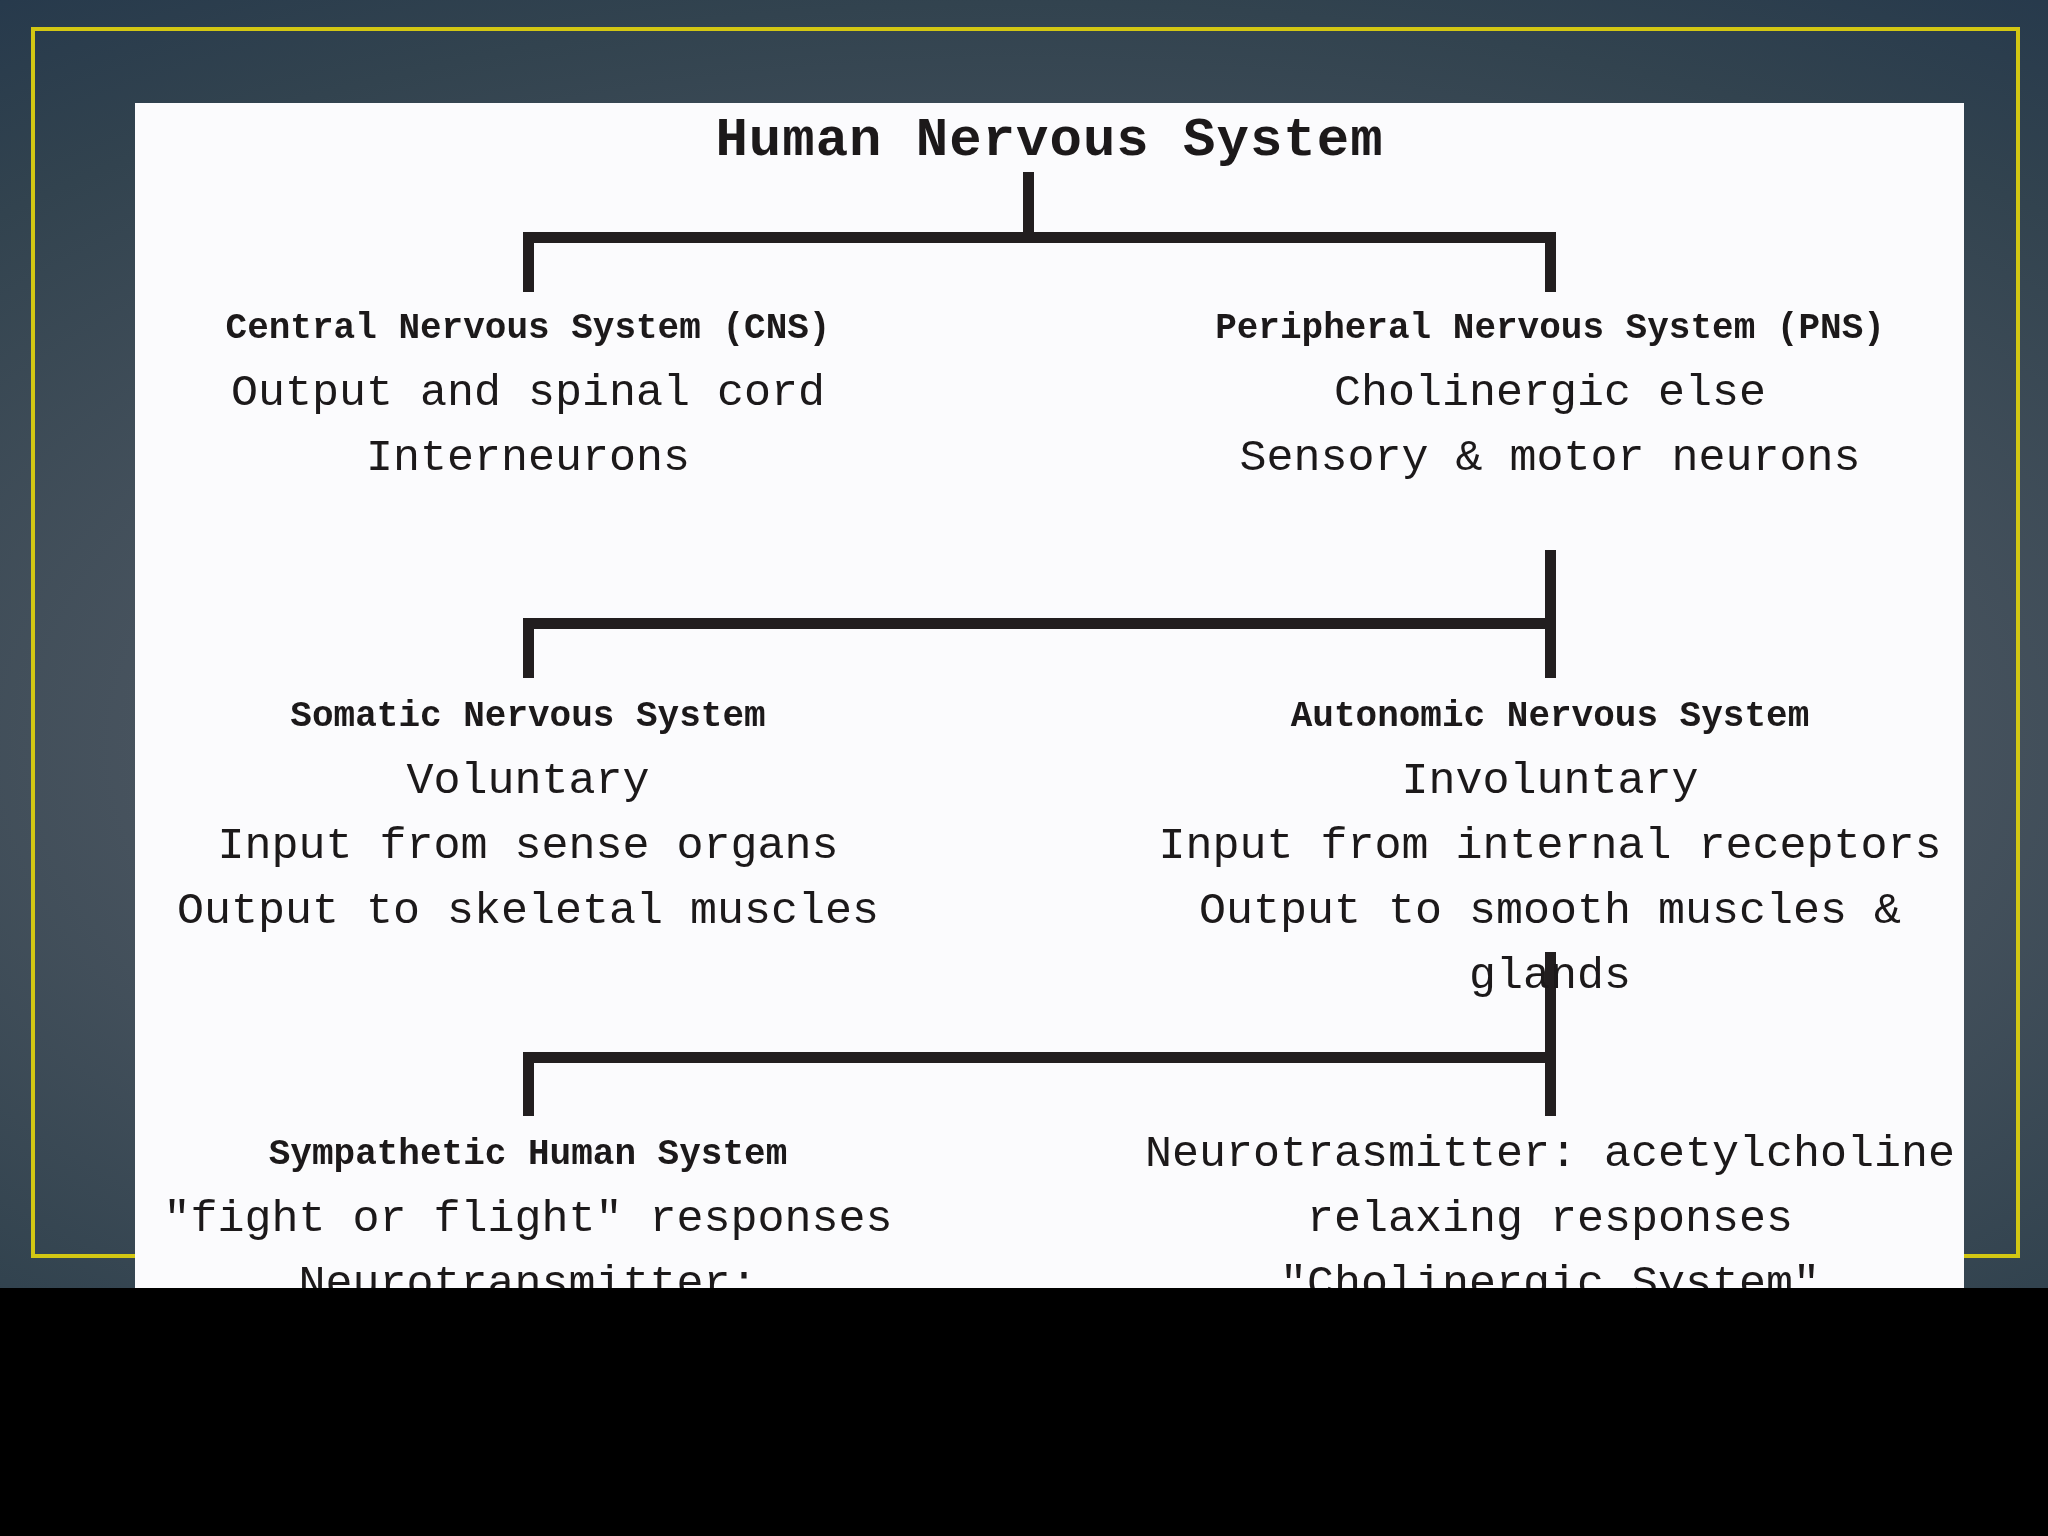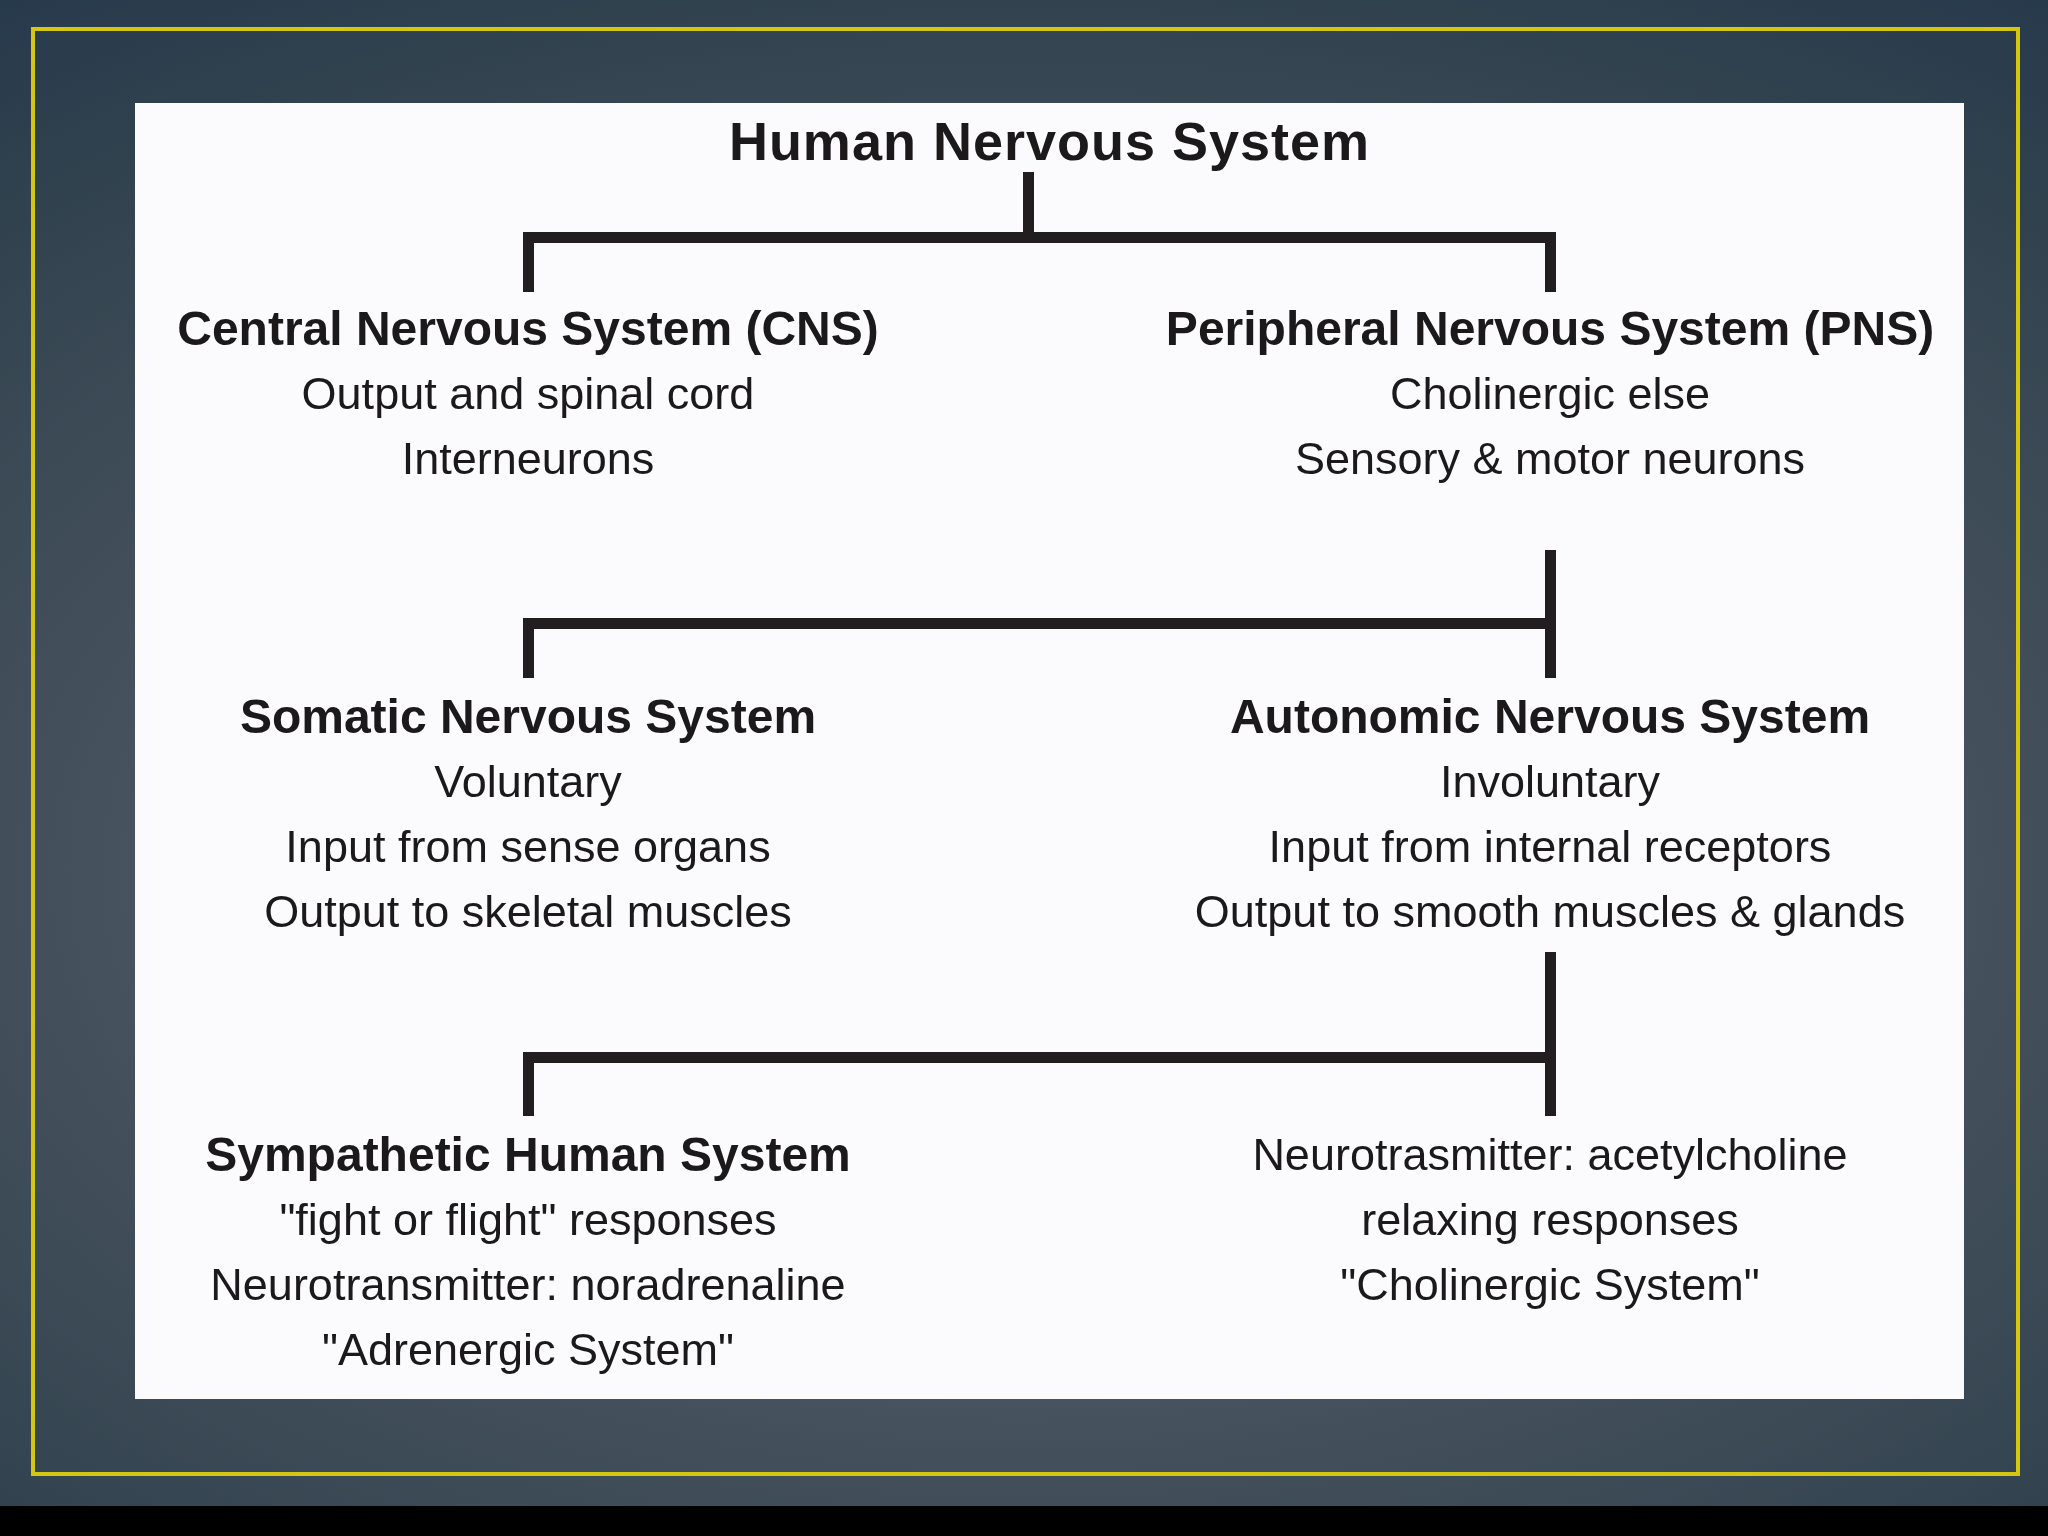--- a/index.html
+++ b/index.html
@@ -1,23 +1,23 @@
 <!DOCTYPE html>
 <html><head>
 <meta charset="utf-8">
 <style>
   html, body { margin: 0; padding: 0; background: #000; }
   .page {
     position: relative;
     width: 2048px;
-    height: 1506px;
+    height: 1288px;
     overflow: hidden;
     background: radial-gradient(ellipse 130% 105% at 50% 58%,
                 #5d6771 0%, #4a5560 30%, #32434f 55%, #20344a 75%, #122539 100%);
-    font-family: Liberation Sans, sans-serif;
+    font-family: Liberation Mono, monospace;
   }
   .frame {
     position: absolute;
     left: 31px; top: 27px; right: 28px; bottom: 30px;
     border: 4px solid #d3c713;
   }
   .panel {
     position: absolute;
     left: 135px; top: 103px;
     width: 1829px; height: 1296px;
@@ -46,21 +46,21 @@
   }
   .node {
     position: absolute;
     text-align: center;
     color: #1c191a;
     line-height: 65px;
     font-size: 45px;
   }
   .node .heading {
     font-weight: bold;
-    font-size: 48px;
+    font-size: 36px;
   }
   .col-left  { left: 150px;  width: 756px; }
   .col-right { left: 1140px; width: 820px; }
   .tier1 { top: 296px; }
   .tier2 { top: 684px; }
   .tier3 { top: 1122px; }
   #bracket1 { left: 523px; top: 232px;  width: 1033px; height: 60px; }
   #bracket2 { left: 523px; top: 618px;  width: 1033px; height: 60px; }
   #bracket3 { left: 523px; top: 1052px; width: 1033px; height: 64px; }
   #stem1 { left: 1023px; top: 172px; height: 60px; }

